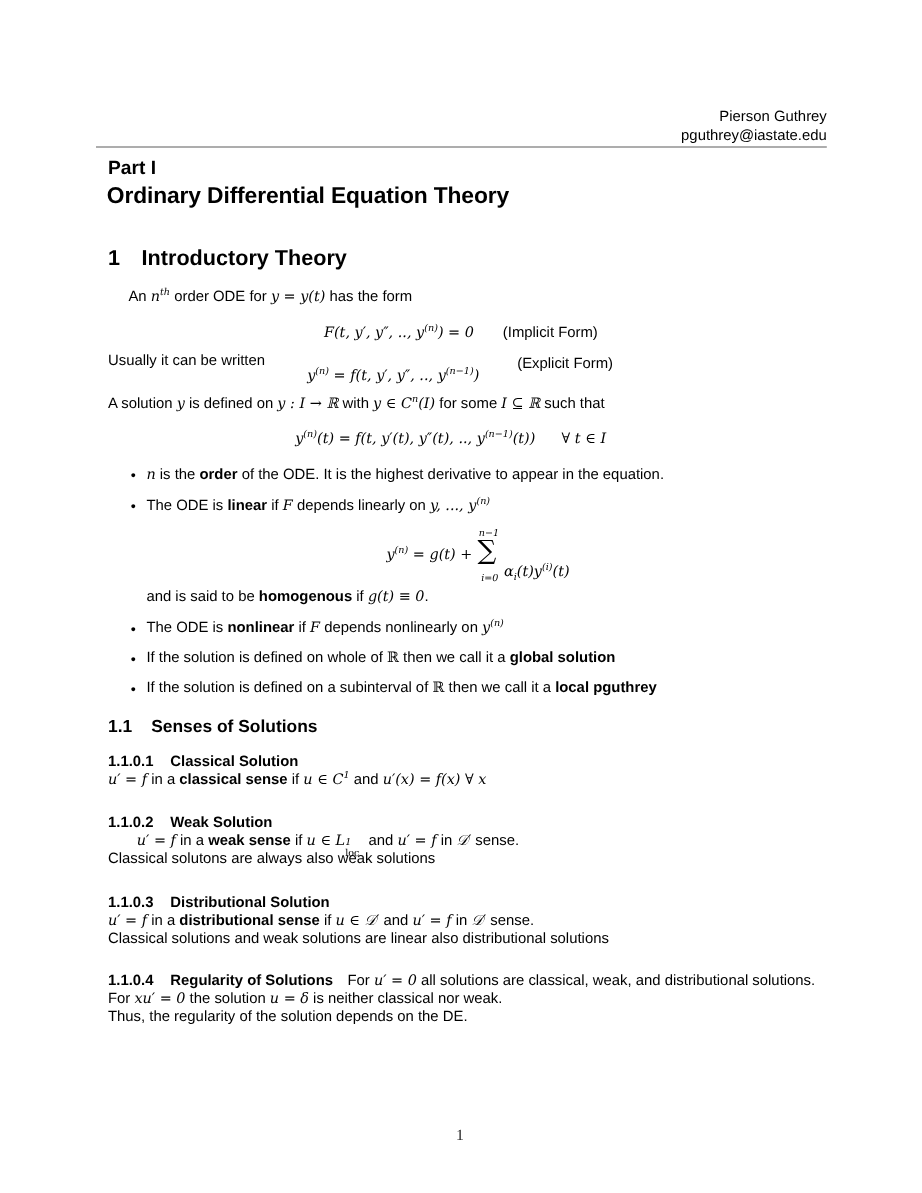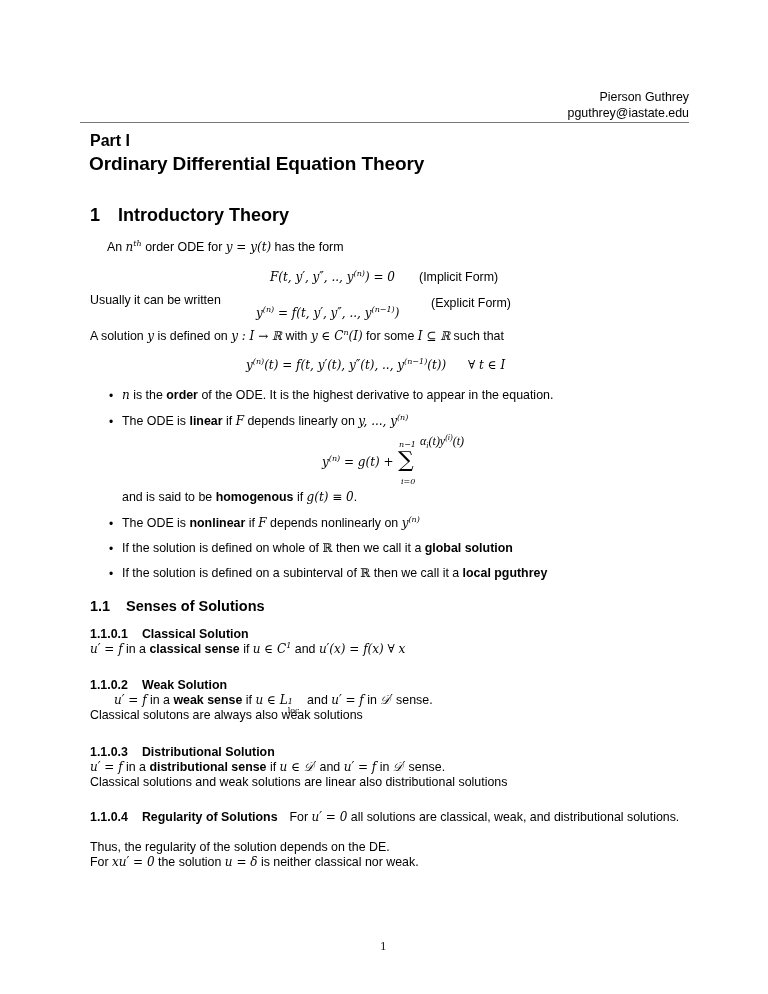--- a/index.html
+++ b/index.html
@@ -79,21 +79,21 @@
 <div class="abs body" style="left:122px; top:414px;">
   <span>The ODE is </span><b>linear</b><span> if </span><span class="m mathsz">F</span><span> depends linearly on </span><span class="m mathsz"><span>y, ..., y</span><sup>(n)</sup></span>
 </div>
 
 <div class="abs m mathsz" style="left:322px; top:455px;">
   <span>y</span><sup>(n)</sup><span> = g(t) + </span>
 </div>
 <div class="abs tiny" style="left:399px; top:440px;">n−1</div>
 <div class="abs sum-sym" style="left:398px; top:449px;">∑</div>
 <div class="abs tiny" style="left:401px; top:477px;">i=0</div>
-<div class="abs m mathsz" style="left:420px; top:434px;font-family:Liberation Serif, serif;">
+<div class="abs m mathsz" style="left:420px; top:469px;">
   <span>α</span><sub>i</sub><span>(t)y</span><sup>(i)</sup><span>(t)</span>
 </div>
 
 <div class="abs body" style="left:122px; top:490px;">
   <span>and is said to be </span><b>homogenous</b><span> if </span><span class="m mathsz">g(t) ≡ 0</span><span>.</span>
 </div>
 
 <div class="abs bullet-dot" style="left:109px; top:517px;">•</div>
 <div class="abs body" style="left:122px; top:516px;">
   <span>The ODE is </span><b>nonlinear</b><span> if </span><span class="m mathsz">F</span><span> depends nonlinearly on </span><span class="m mathsz"><span>y</span><sup>(n)</sup></span>
@@ -131,18 +131,18 @@
   <span>1.1.0.3</span><span style="display:inline-block;width:14px;"></span><span>Distributional Solution</span>
 </div>
 <div class="abs body" style="left:90px; top:760px;">
   <span class="m mathsz">u′ = f</span><span> in a </span><b>distributional sense</b><span> if </span><span class="m mathsz">u ∈ 𝒟′</span><span> and </span><span class="m mathsz">u′ = f</span><span> in </span><span class="m mathsz">𝒟′</span><span> sense.</span>
 </div>
 <div class="abs body" style="left:90px; top:775px;">Classical solutions and weak solutions are linear also distributional solutions</div>
 
 <div class="abs body" style="left:90px; top:810px;">
   <span class="para-head">1.1.0.4</span><span style="display:inline-block;width:14px;"></span><span class="para-head">Regularity of Solutions</span><span style="display:inline-block;width:12px;"></span><span>For </span><span class="m mathsz">u′ = 0</span><span> all solutions are classical, weak, and distributional solutions.</span>
 </div>
-<div class="abs body" style="left:90px; top:825px;margin-top:30px;">
+<div class="abs body" style="left:90px; top:825px;">
   <span>For </span><span class="m mathsz">xu′ = 0</span><span> the solution </span><span class="m mathsz">u = δ</span><span> is neither classical nor weak.</span>
 </div>
 <div class="abs body" style="left:90px; top:840px;">Thus, the regularity of the solution depends on the DE.</div>
 
 <div class="abs page-num">1</div>
 
 </body></html>

